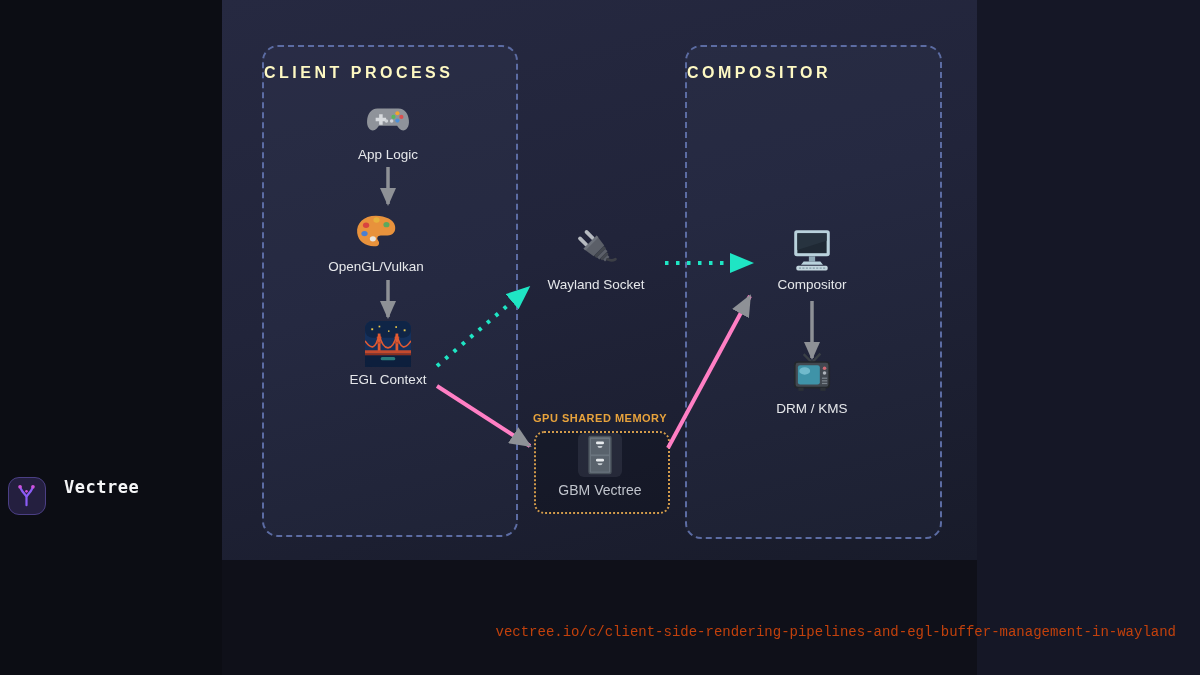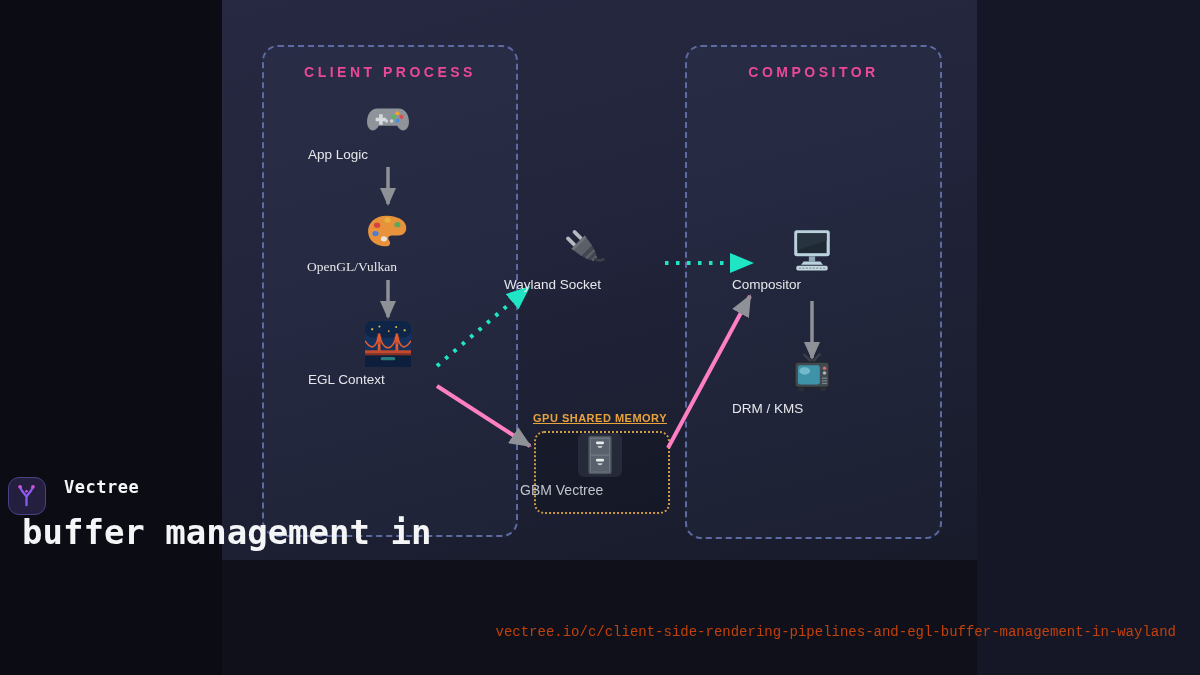--- a/index.html
+++ b/index.html
@@ -12,32 +12,32 @@
   .bg-right{position:absolute;left:977px;top:0;width:223px;height:675px;background:#151726;}
   .bg-panel{position:absolute;left:222px;top:0;width:755px;height:560px;
     background:linear-gradient(165deg,#262941 0%,#21243a 45%,#181b2a 100%);}
   .group-box{
     position:absolute;border:2px dashed #5c6ca3;border-radius:16px;
     background:rgba(125,145,205,0.05);z-index:1;
   }
   .client-box{left:262px;top:45px;width:252px;height:488px;}
   .compositor-box{left:685px;top:45px;width:253px;height:490px;}
   .group-title{
-    position:absolute;top:17px;left:0;right:0;text-align:center;
-    color:#ec4899;font-size:14px;font-weight:bold;letter-spacing:3.5px;
+    position:absolute;top:17px;left:0;right:0;text-align:left;
+    color:#fef9c3;font-size:16px;font-weight:bold;letter-spacing:3.5px;
   }
   .memory-box{
     position:absolute;left:534px;top:431px;width:132px;height:79px;
     border:2px dotted #d29b4c;border-radius:10px;background:rgba(8,10,18,0.28);z-index:1;
   }
   .memory-title{
     position:absolute;left:500px;top:412px;width:200px;text-align:center;
-    color:#e8a33c;font-size:11px;font-weight:bold;letter-spacing:0.5px;z-index:2;text-decoration:underline;
-  }
-  .node{position:absolute;width:160px;text-align:left;z-index:3;}
+    color:#e8a33c;font-size:11px;font-weight:bold;letter-spacing:0.5px;z-index:2;
+  }
+  .node{position:absolute;width:160px;text-align:center;z-index:3;}
   .node .ic{display:block;margin:0 auto;}
   .node .lbl{margin-top:5px;font-size:13.5px;color:#e5e7ea;}
   .node .lbl.dim{color:#c0c4cc;font-size:14px;}
   svg.arrows{position:absolute;left:0;top:0;z-index:2;pointer-events:none;}
   .footer-url{
     position:absolute;right:24px;top:624px;
     font-family:Liberation Mono, monospace;font-size:14px;color:#c2410c;z-index:4;
   }
   .brand-row{position:absolute;left:8px;top:477px;height:38px;z-index:4;display:flex;align-items:flex-start;}
   .brand-logo{
@@ -98,21 +98,21 @@
     <circle cx="20.5" cy="24" r="1.7" fill="#cfd3d8"></circle>
     <circle cx="25.5" cy="24" r="1.7" fill="#cfd3d8"></circle>
     <circle cx="31" cy="16.5" r="2" fill="#f0a431"></circle>
     <circle cx="34.8" cy="20" r="2" fill="#d94f4f"></circle>
     <circle cx="27.2" cy="20" r="2" fill="#57b85c"></circle>
     <circle cx="31" cy="23.5" r="2" fill="#4a90d9"></circle>
   </svg>
   <div class="lbl">App Logic</div>
 </div>
 
-<div class="node" style="left:307px;top:208px;font-family:Liberation Serif, serif;">
+<div class="node" style="left:296px;top:208px;">
   <svg class="ic" width="46" height="46" viewBox="0 0 44 44">
     <path d="M22,7.5 C10,7.5 3,15 4,24 C5,33 14,37.5 22,36.5 C25.4,36 25.6,33 24,31 C22.4,29 23.4,26.3 26.5,26.3 L33,26.3 C38.2,26.3 41.2,22.8 40.2,17.3 C39.2,11.5 31,7.5 22,7.5 Z" fill="#e8923c"></path>
     <ellipse cx="12.5" cy="16.5" rx="3" ry="2.6" fill="#d8433f"></ellipse>
     <ellipse cx="22.5" cy="11.5" rx="3" ry="2.6" fill="#e7b13c"></ellipse>
     <ellipse cx="32" cy="16" rx="2.9" ry="2.5" fill="#5aa95e"></ellipse>
     <ellipse cx="11" cy="24.5" rx="3" ry="2.6" fill="#4a7fd1"></ellipse>
     <ellipse cx="19" cy="29.5" rx="2.9" ry="2.5" fill="#e9e6e0"></ellipse>
   </svg>
   <div class="lbl">OpenGL/Vulkan</div>
 </div>
@@ -135,21 +135,21 @@
     <rect x="28.2" y="15" width="4.6" height="1.6" fill="#b8452a"></rect>
     <rect x="11.2" y="20" width="4.6" height="1.6" fill="#b8452a"></rect>
     <rect x="28.2" y="20" width="4.6" height="1.6" fill="#b8452a"></rect>
     <path d="M0,19 C6,27.5 10,27.5 13.5,13 M13.5,13 C18,30 26,30 30.5,13 M30.5,13 C34,27.5 38,27.5 44,19" stroke="#e05a33" stroke-width="1.6" fill="none"></path>
     <rect x="0" y="28" width="44" height="3.2" fill="#c44a2e"></rect>
     <rect x="0" y="31.2" width="44" height="1.6" fill="#8a2f1e"></rect>
   </svg>
   <div class="lbl">EGL Context</div>
 </div>
 
-<div class="node" style="left:504px;top:226px;">
+<div class="node" style="left:516px;top:226px;">
   <svg class="ic" width="46" height="46" viewBox="0 0 44 44">
     <g transform="translate(22,21) rotate(-45)">
       <rect x="-6.2" y="-19" width="3.6" height="12" rx="1.7" fill="#b6bac0"></rect>
       <rect x="2.6" y="-19" width="3.6" height="12" rx="1.7" fill="#b6bac0"></rect>
       <path d="M-9,-8 L9,-8 L7.2,4 L-7.2,4 Z" fill="#5b5f68"></path>
       <path d="M-9,-8 L9,-8 L8.6,-5.4 L-8.6,-5.4 Z" fill="#6d727b"></path>
       <rect x="-6.6" y="4" width="13.2" height="3" fill="#44484f"></rect>
       <rect x="-5.6" y="7" width="11.2" height="3" fill="#5b5f68"></rect>
       <rect x="-4.4" y="10" width="8.8" height="2.6" fill="#44484f"></rect>
       <rect x="-3" y="12.6" width="6" height="2.6" fill="#5b5f68"></rect>
@@ -221,16 +221,15 @@
       <path d="M26,10 C23.5,15.5 21,17.5 19,20" stroke="#8b5cf6" stroke-width="2.4" fill="none" stroke-linecap="round"></path>
       <circle cx="12" cy="9.5" r="2" fill="#cf52dd"></circle>
       <circle cx="26" cy="9.5" r="2" fill="#cf52dd"></circle>
       <circle cx="19" cy="14.5" r="1.4" fill="#cf52dd"></circle>
     </svg>
   </div>
   <div class="brand-name">Vectree</div>
 </div>
 
 <div class="hero-title">
-  <div>buffer management in</div>
 </div>
 
 <div class="footer-url">vectree.io/c/client-side-rendering-pipelines-and-egl-buffer-management-in-wayland</div>
 
 </body></html>

